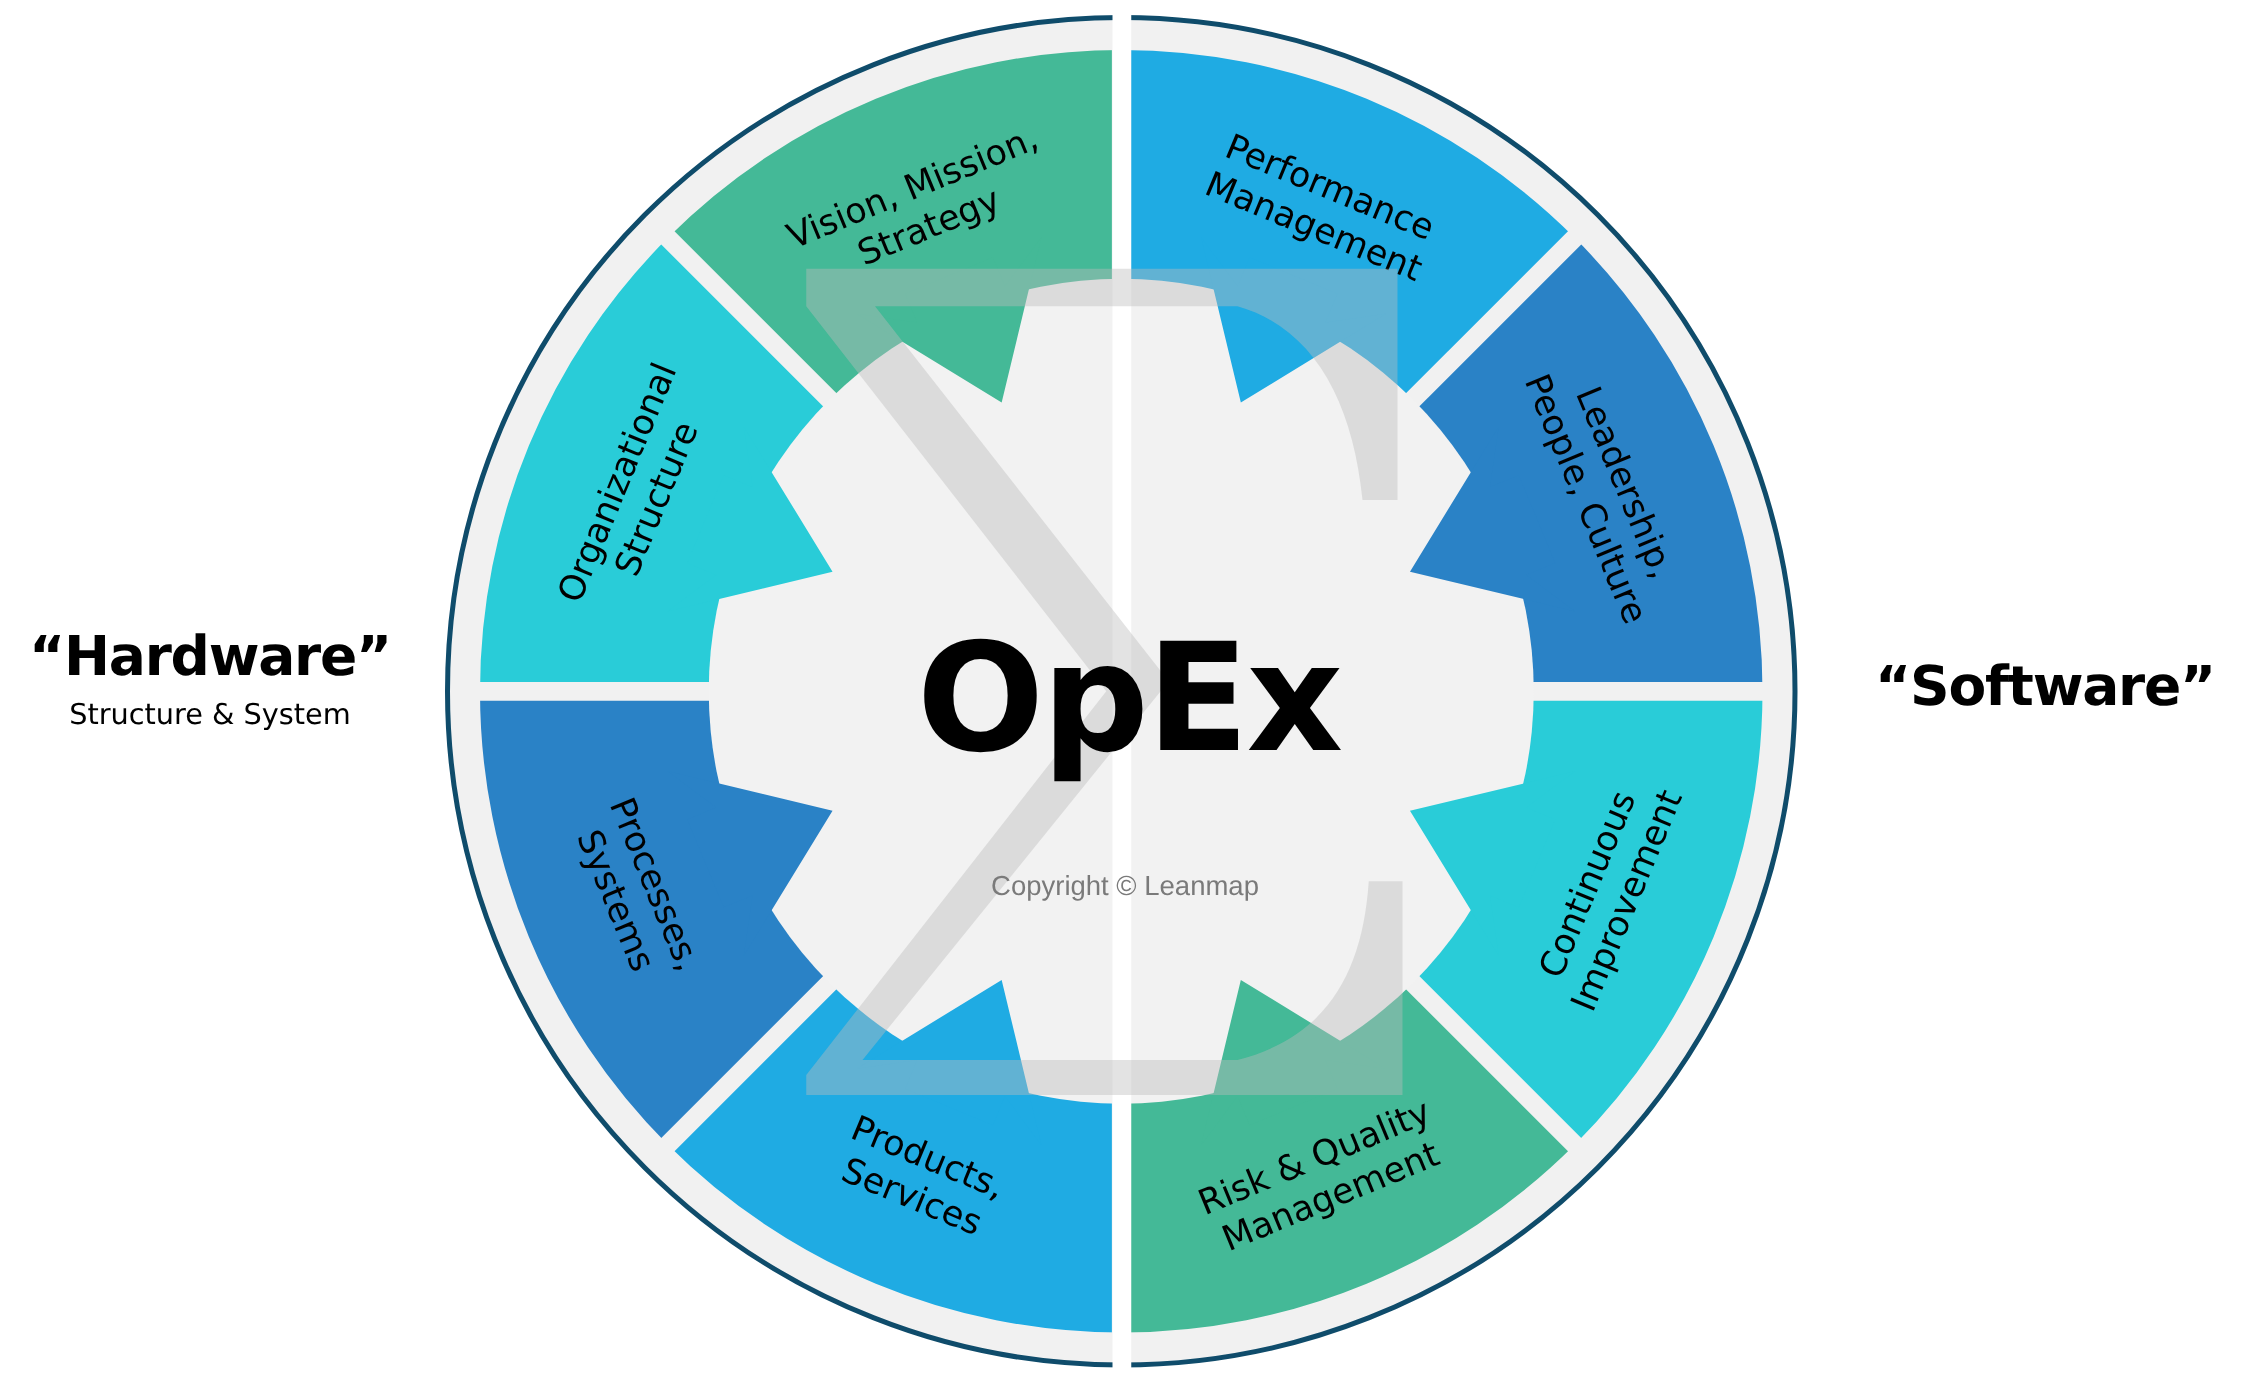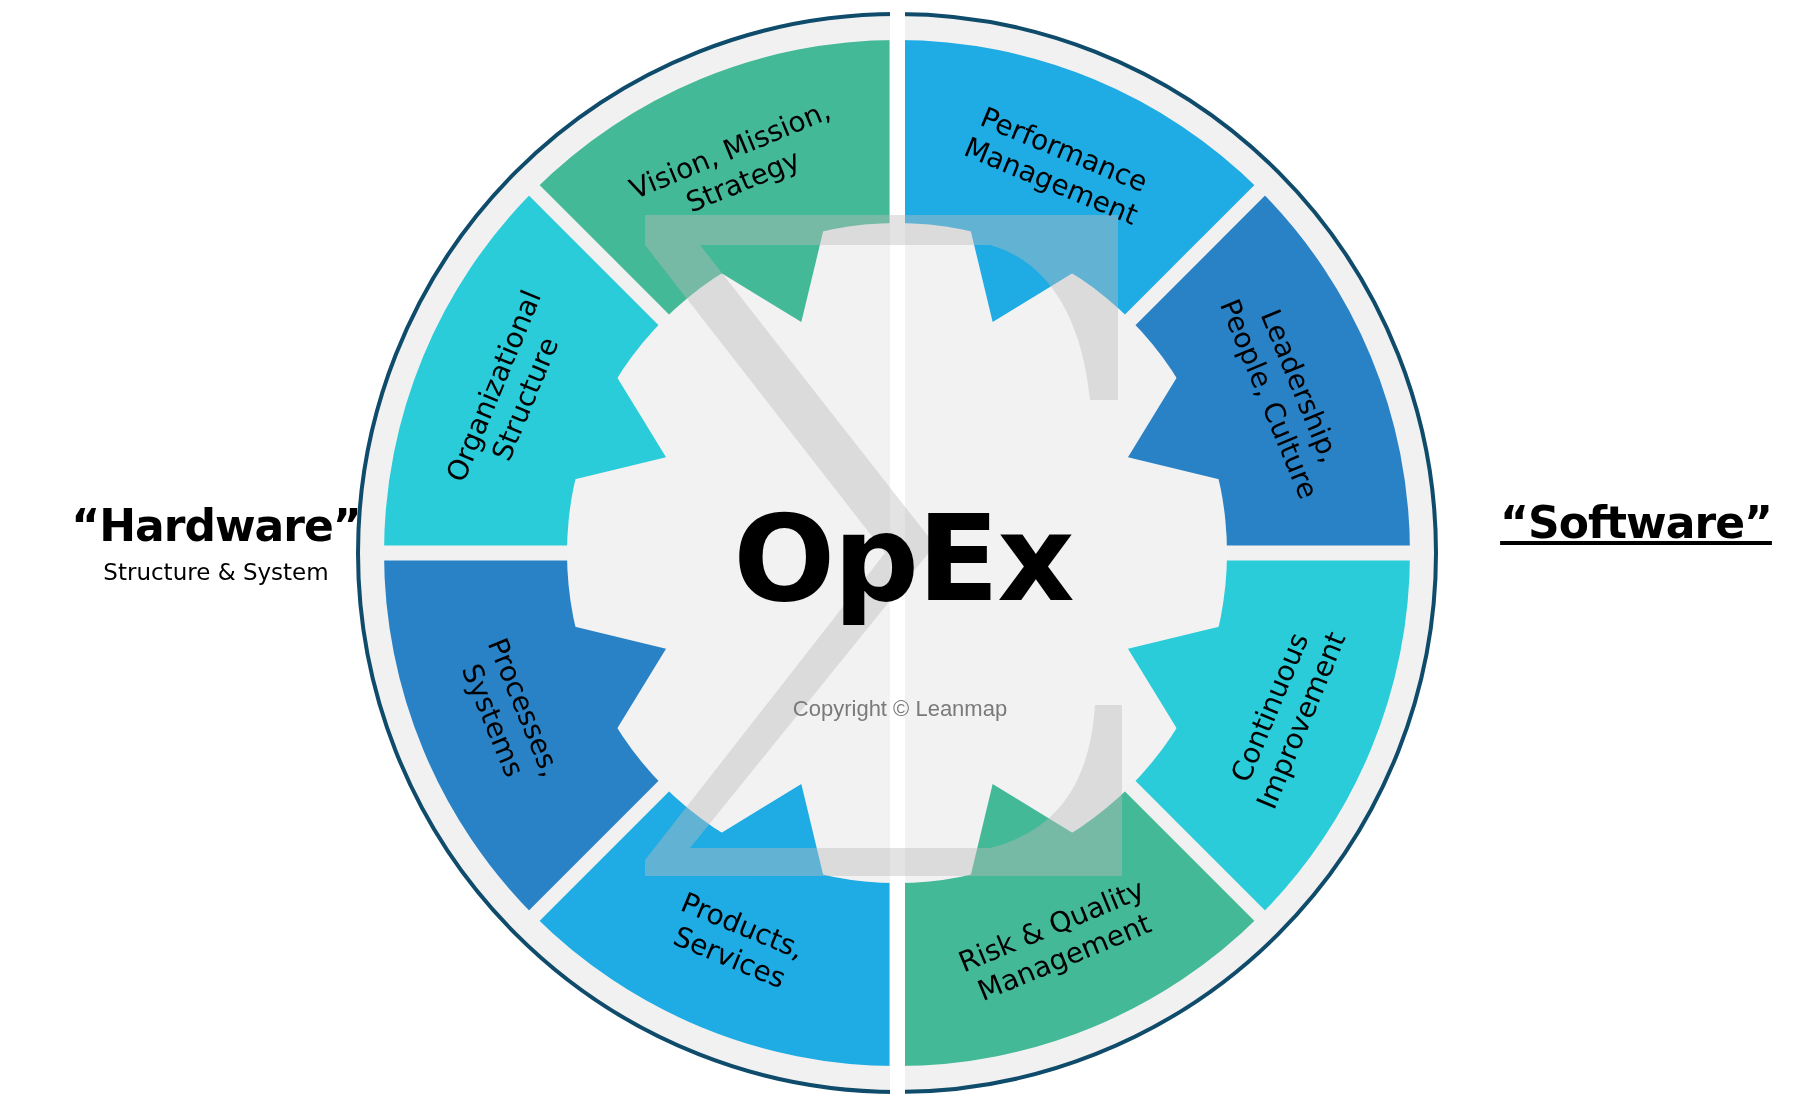--- a/index.html
+++ b/index.html
@@ -1,22 +1,22 @@
 <!DOCTYPE html>
 <html><head>
 <meta charset="utf-8">
 <style>
   html, body { margin: 0; padding: 0; background: #ffffff; }
   body { width: 1806px; height: 1110px; position: relative; overflow: hidden; font-family: "DejaVu Sans", "Liberation Sans", sans-serif; }
   #stage { position: absolute; left: 0; top: 0; width: 1806px; height: 1110px; }
   .side-label { position: absolute; text-align: center; color: #000; }
   .side-title { font-family: "DejaVu Sans", sans-serif; font-weight: bold; font-size: 44px; letter-spacing: -1px; line-height: 52px; }
   .side-sub { font-family: "DejaVu Sans", sans-serif; font-size: 23px; line-height: 40px; }
-  #left-label { left: 0px; top: 500px; width: 336px; padding-left: 48px; }
-  #right-label { left: 1466px; top: 497px; width: 340px; text-decoration: underline; }
+  #left-label { left: 0px; top: 500px; width: 336px; }
+  #right-label { left: 1466px; top: 524px; width: 340px; }
   svg text { font-family: "DejaVu Sans", sans-serif; }
   .seg-text { font-size: 28px; fill: #000; }
   .opex { font-size: 120px; font-weight: bold; fill: #000; letter-spacing: -2px; }
   .copyright { font-family: "Liberation Sans", sans-serif; font-size: 22px; fill: #7a7a7a; }
 </style>
 </head>
 <body>
 
 <div id="stage">
   <svg id="wheel" width="1806" height="1110" viewBox="0 0 1806 1110" xmlns="http://www.w3.org/2000/svg">

